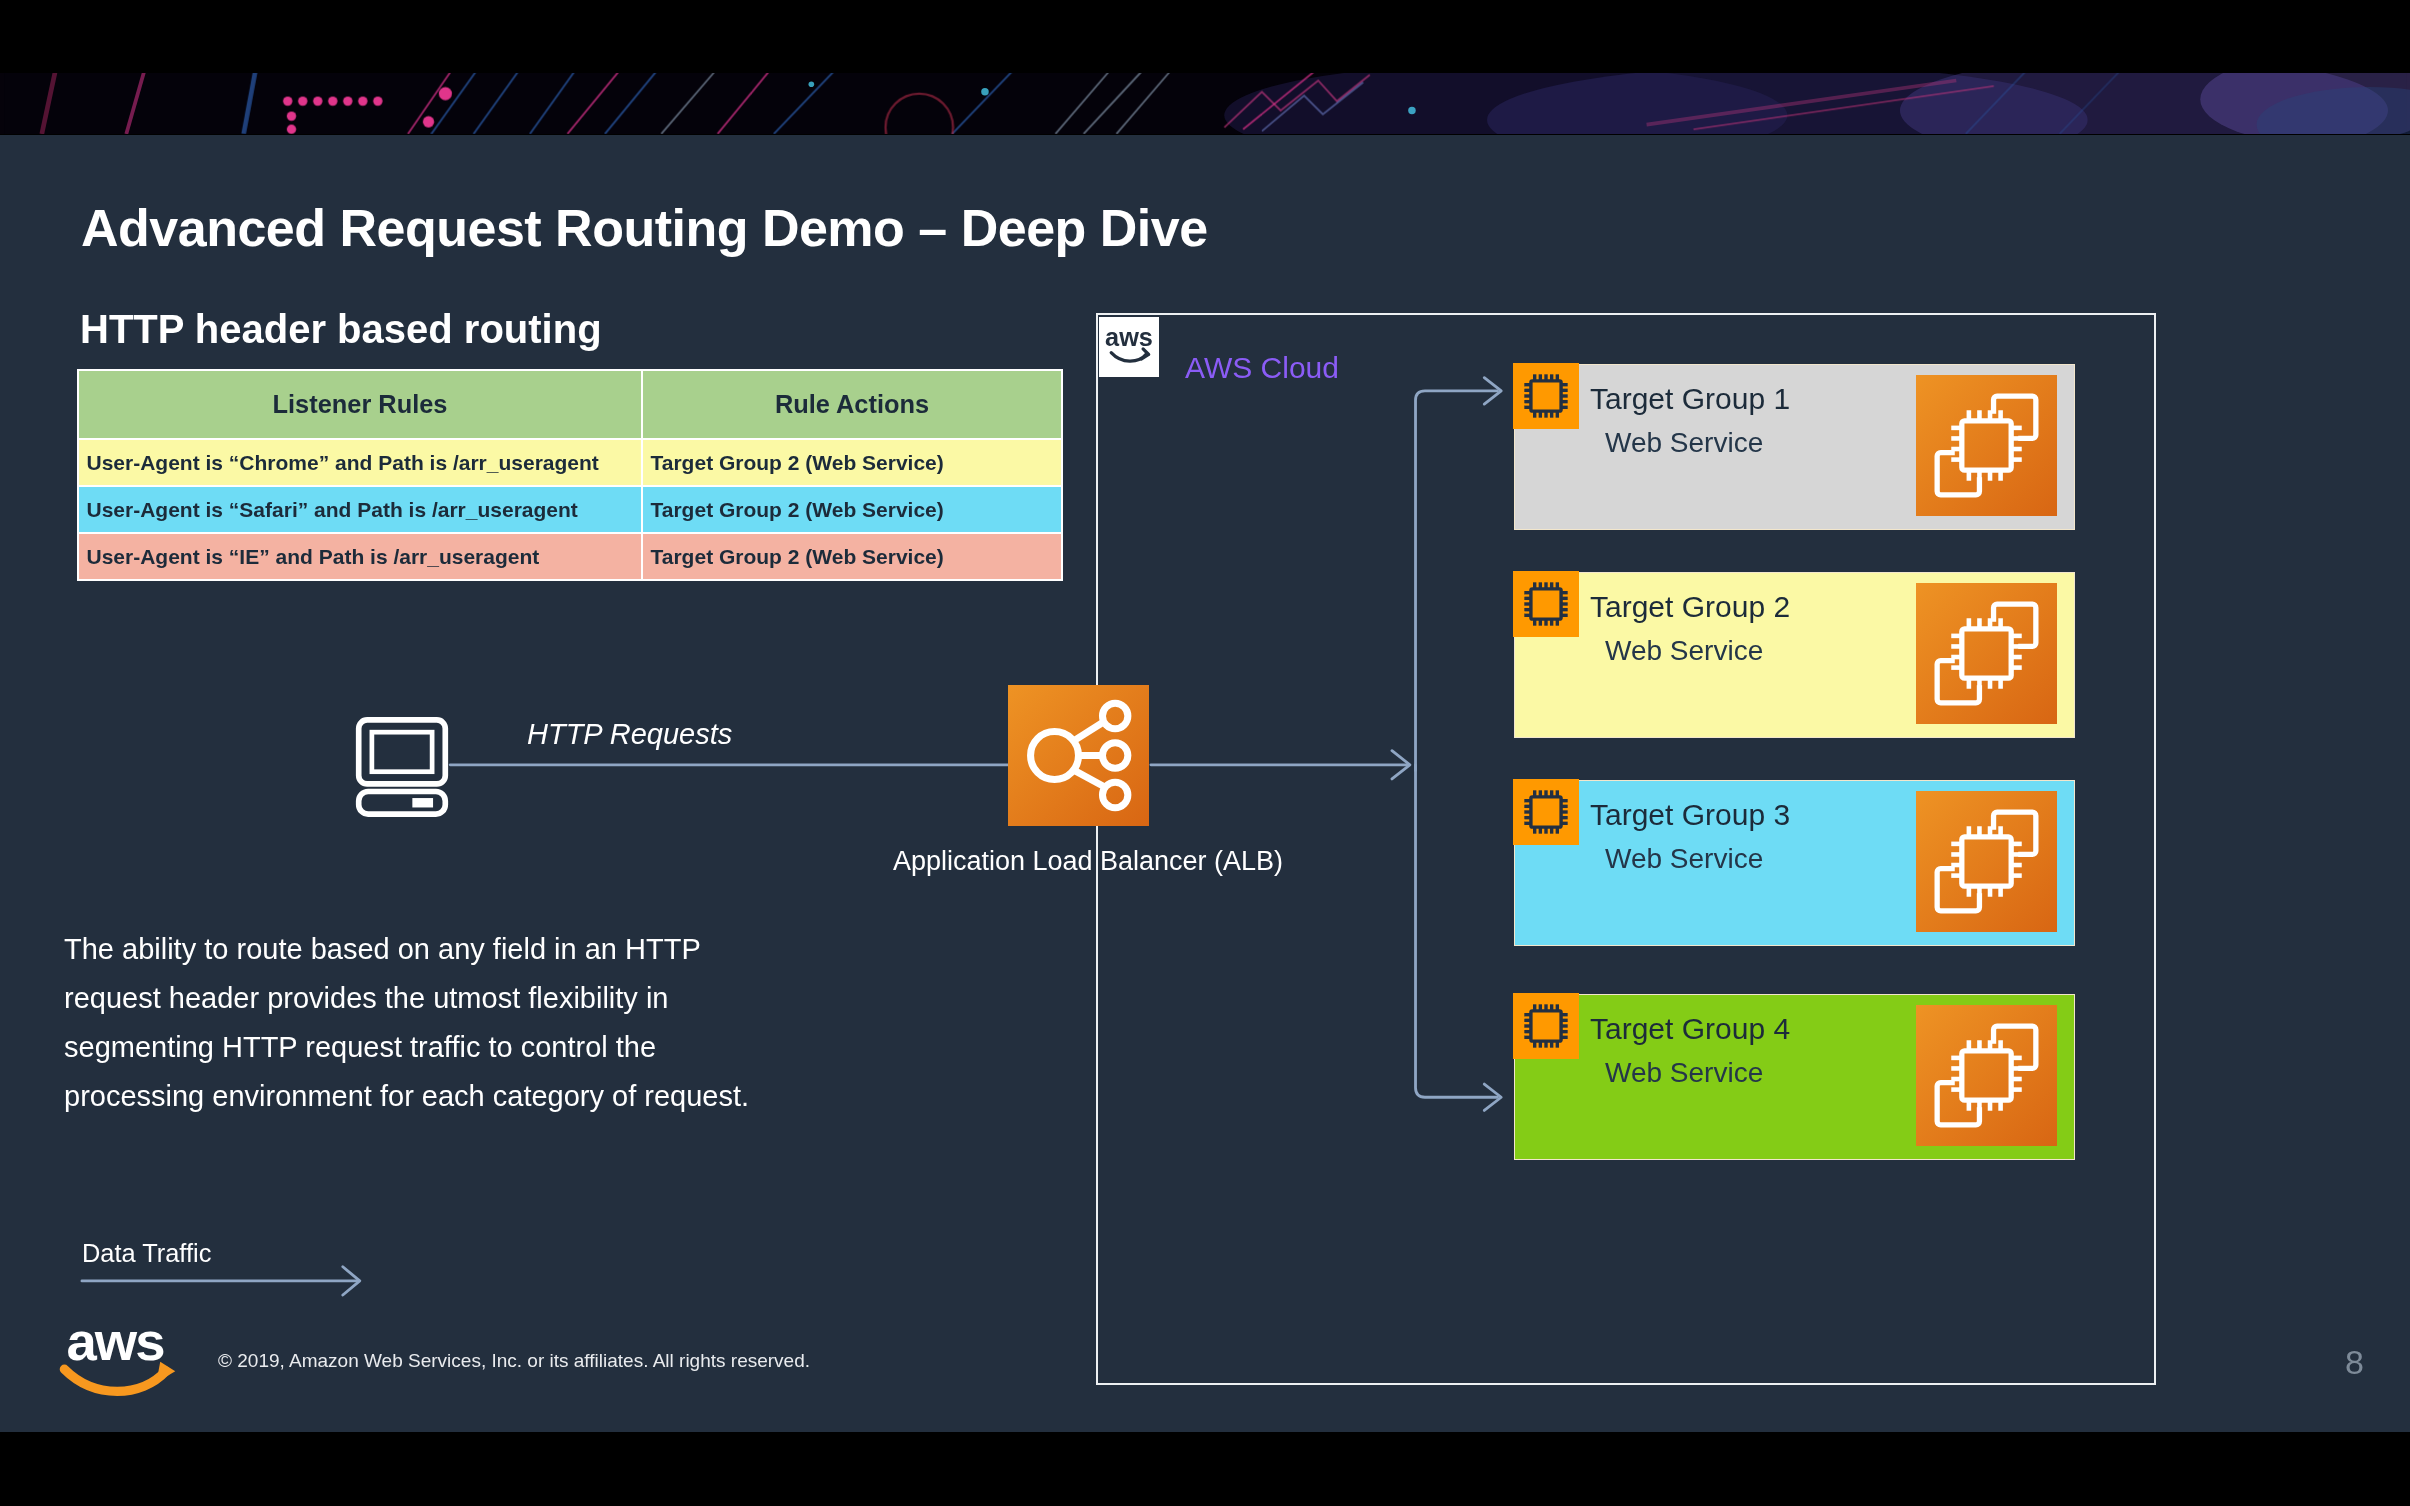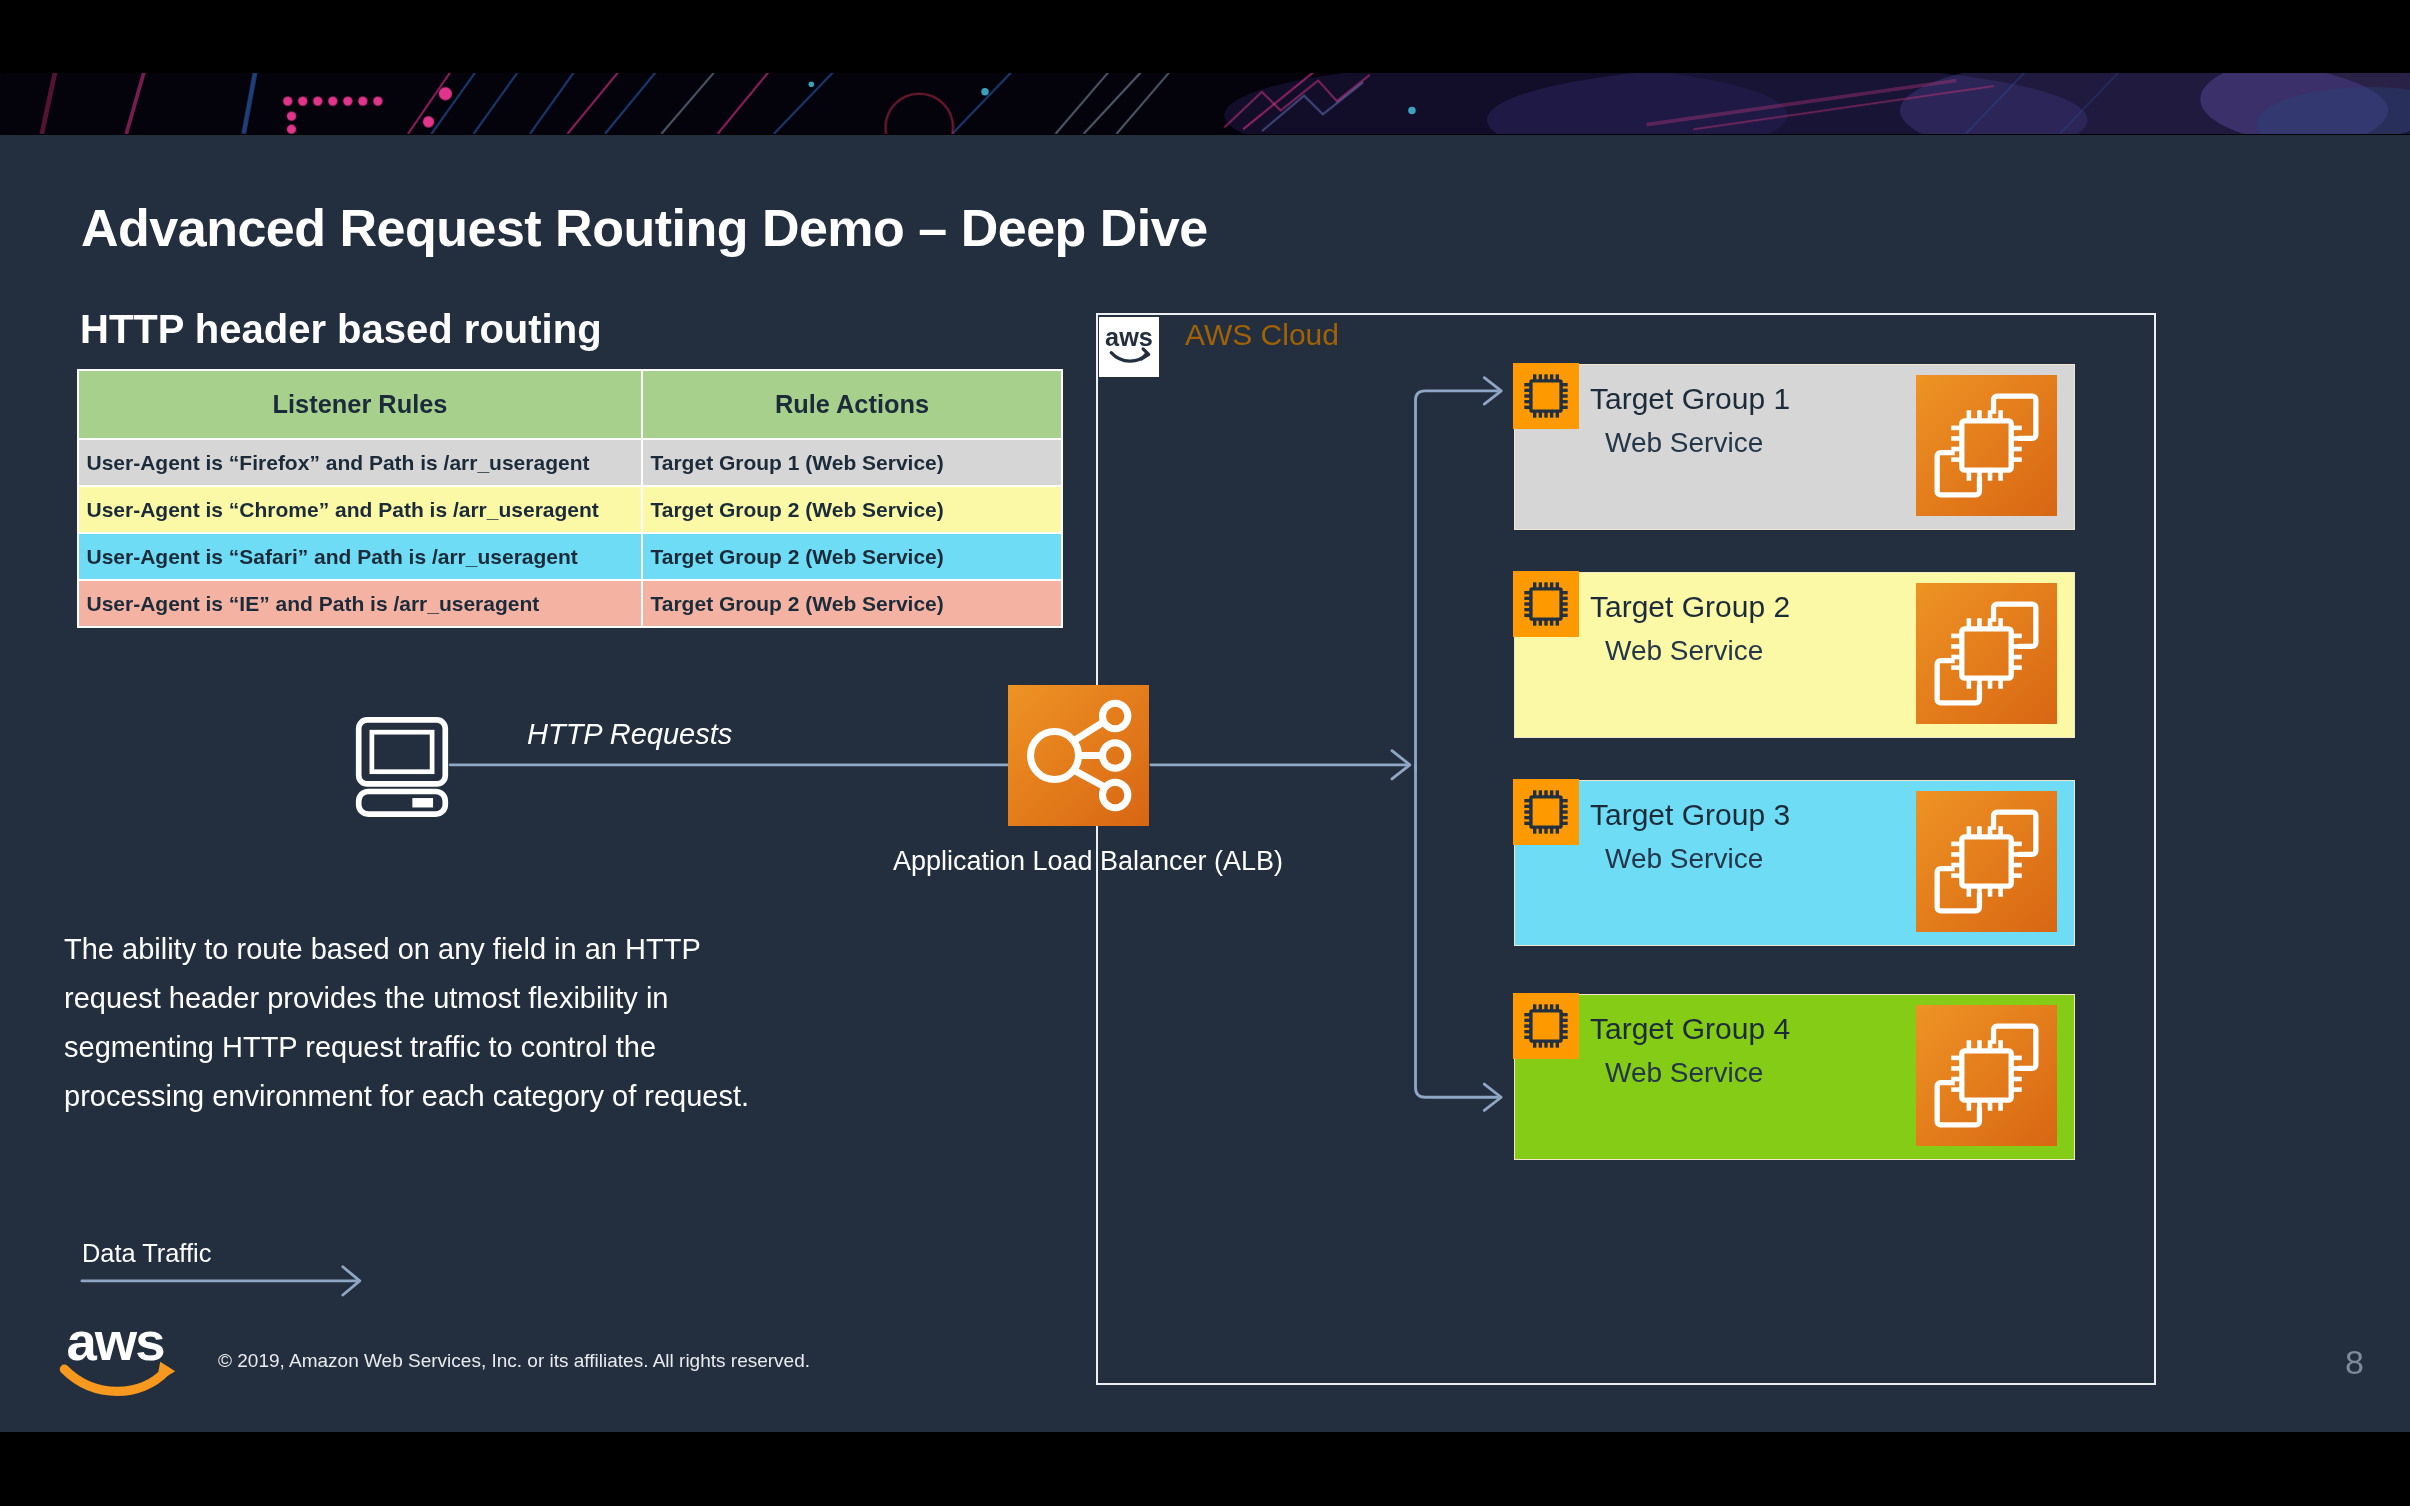--- a/index.html
+++ b/index.html
@@ -21,21 +21,21 @@
   .rules-table{position:absolute;left:77px;top:369px;width:984px;border-collapse:collapse;table-layout:fixed;}
   .rules-table col.c1{width:564px;} .rules-table col.c2{width:420px;}
   .rules-table th{height:69px;font-size:25.4px;font-weight:bold;color:#1C2B3A;text-align:center;
                   border:2.8px solid #fff;margin-left:48px;}
   .rules-table td{height:47px;font-size:21px;font-weight:bold;color:#1C2B3A;border:2.8px solid #fff;
                   padding:0 5.6px 0 7.5px;vertical-align:middle;white-space:nowrap;overflow:hidden;}
 
   
   .cloud-box{left:1096px;top:313px;width:1060px;height:1072px;border:2.8px solid #EDF0F2;}
   .cloud-logo{left:1099px;top:317px;width:60px;height:60px;background:#fff;z-index:2;}
-  .cloud-label{left:1185px;top:318px;font-size:30px;color:#a16207;}
+  .cloud-label{left:1185px;top:351px;font-size:30px;color:#8b5cf6;}
 
   
   .tg-card{position:absolute;left:1514px;width:561px;height:166px;border:1.9px solid #F2E6CC;z-index:3;}
   .tg-chip{position:absolute;left:-1.9px;top:-1.9px;width:66px;height:66px;}
   .tg-name{position:absolute;left:75px;top:17px;font-size:30px;font-weight:normal;color:#1C2B3A;white-space:nowrap;}
   .tg-sub{position:absolute;left:90px;top:62px;font-size:28px;color:#243649;white-space:nowrap;}
   .tg-ec2{position:absolute;right:17px;top:10.4px;width:141px;height:141px;}
 
   
   .computer-icon{left:354px;top:716px;width:96px;height:102px;z-index:3;}
@@ -125,24 +125,20 @@
         <col class="c1">
         <col class="c2">
       </colgroup>
     <thead>
       <tr>
         <th style="background: rgb(168, 208, 141);">Listener Rules</th>
         <th style="background: rgb(168, 208, 141);">Rule Actions</th>
       </tr>
     </thead>
     <tbody>
-    <tr>
-      <td class="rule" style="background: rgb(214, 214, 214);">User-Agent is “Firefox” and Path is /arr_useragent</td>
-      <td class="action" style="background: rgb(214, 214, 214);">Target Group 1 (Web Service)</td>
-    </tr>
 
     <tr>
       <td class="rule" style="background: rgb(251, 249, 165);">User-Agent is “Chrome” and Path is /arr_useragent</td>
       <td class="action" style="background: rgb(251, 249, 165);">Target Group 2 (Web Service)</td>
     </tr>
 
     <tr>
       <td class="rule" style="background: rgb(110, 220, 245);">User-Agent is “Safari” and Path is /arr_useragent</td>
       <td class="action" style="background: rgb(110, 220, 245);">Target Group 2 (Web Service)</td>
     </tr>

